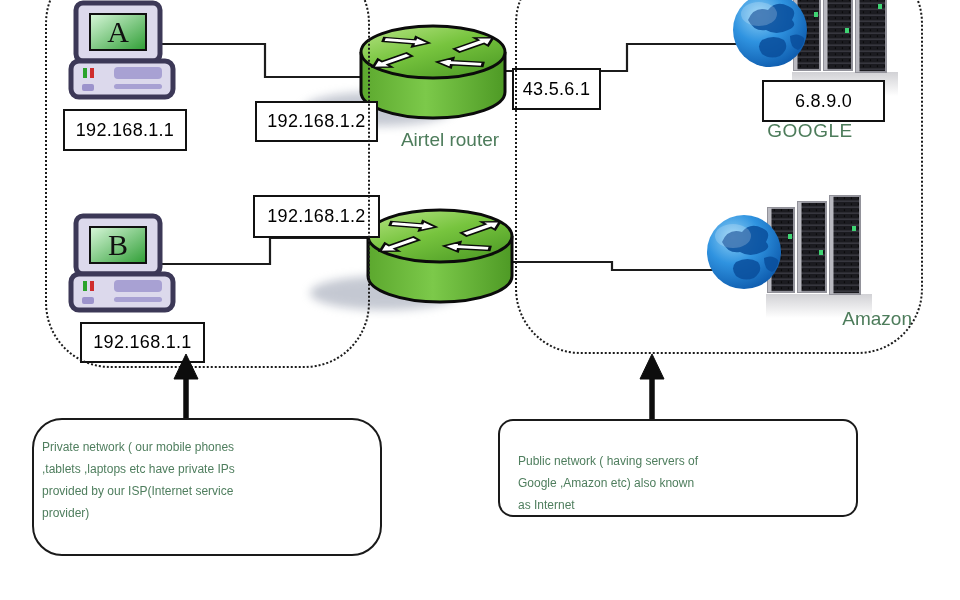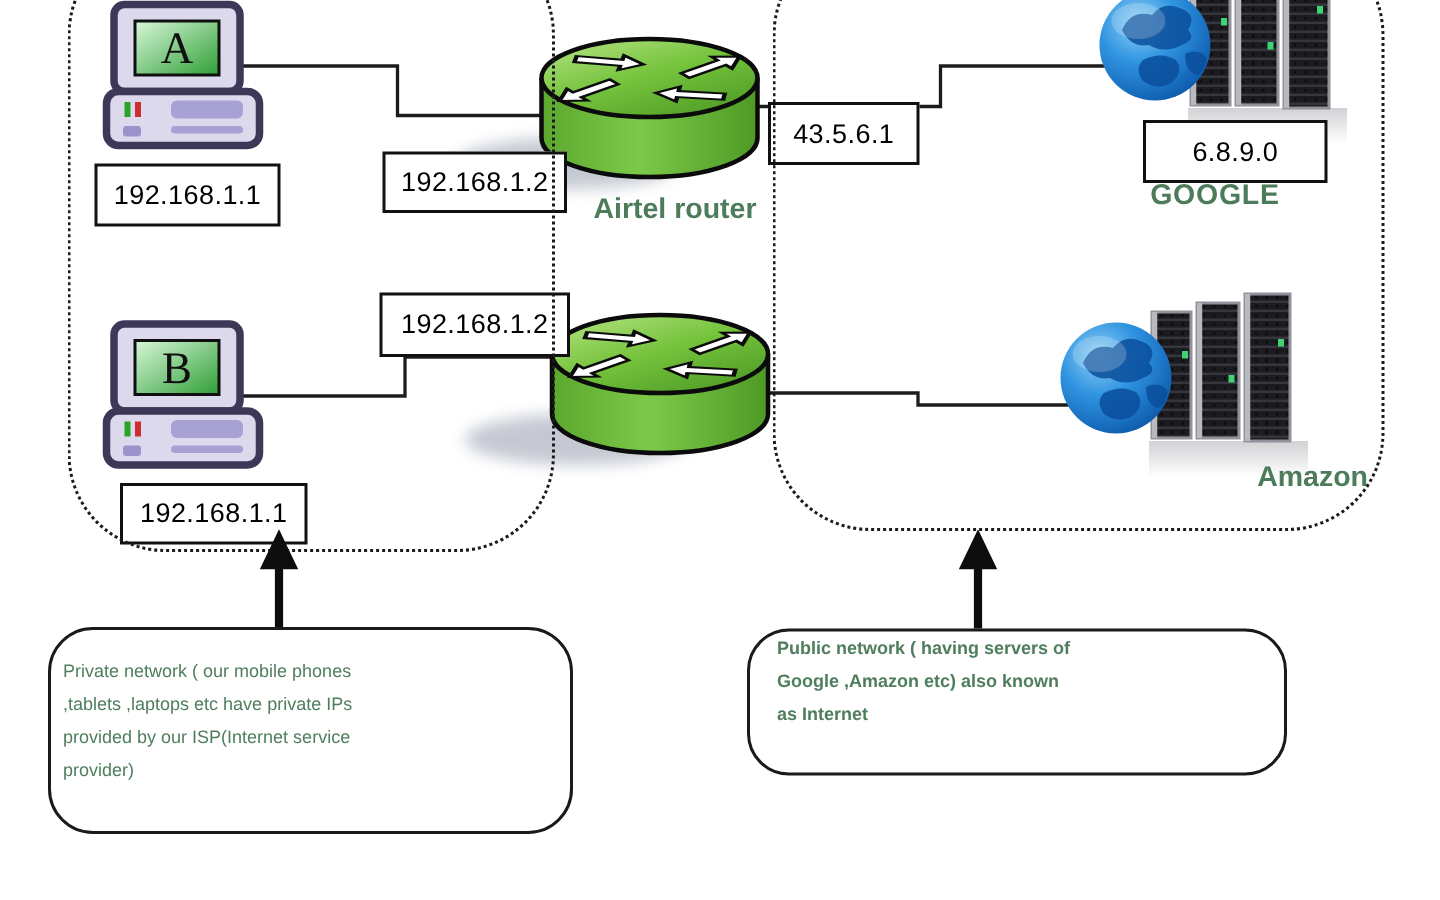--- a/index.html
+++ b/index.html
@@ -5,25 +5,25 @@
   html,body{margin:0;padding:0;background:#fff;}
   .stage{position:relative;width:960px;height:600px;background:#fff;overflow:hidden;
          font-family:"Liberation Sans",sans-serif;}
   .stage svg{position:absolute;overflow:visible;}
   .region{position:absolute;border:2.5px dotted #1b1b1b;border-radius:65px;box-sizing:border-box;}
   .region-private{left:45px;top:-42px;width:325px;height:410px;}
   .region-public{left:515px;top:-42px;width:408px;height:396px;}
   .ipbox{position:absolute;background:#fff;border:2px solid #111;box-sizing:border-box;
          display:flex;align-items:center;justify-content:center;
          font-size:18px;color:#000;letter-spacing:0.3px;}
-  .nodelabel{position:absolute;color:#4d7c5b;font-weight:bold;font-size:19px;text-align:center;}
+  .nodelabel{position:absolute;color:#4d7c5b;font-weight:normal;font-size:19px;text-align:center;}
   .note{position:absolute;background:#fff;border:2px solid #1a1a1a;box-sizing:border-box;
         color:#4f7e5e;font-size:12px;line-height:22px;white-space:pre-line;}
   .note-private{left:32px;top:418px;width:350px;height:138px;border-radius:30px;padding:16px 10px 0 8px;}
-  .note-public{left:498px;top:419px;width:360px;height:98px;border-radius:28px;padding:0 12px 0 18px;font-weight:bold;}
+  .note-public{left:498px;top:419px;width:360px;height:98px;border-radius:15px;padding:29px 12px 0 18px;}
   .screen-letter{font-family:"Liberation Serif","DejaVu Serif",serif;font-size:30px;fill:#101010;}
 </style>
 </head>
 <body>
 
 <div class="stage">
 
   <svg width="0" height="0" aria-hidden="true">
     <defs>
       <linearGradient id="gTop" x1="0" y1="0" x2="0.8" y2="1">
@@ -168,21 +168,21 @@
         <path d="M16,52 Q22,38 36,42 Q44,32 56,38 Q66,42 60,52 Q66,58 56,62 Q44,68 34,62 Q22,64 16,52 Z"></path>
         <path d="M30,72 Q42,66 52,72 Q58,80 48,88 Q38,92 30,86 Q24,78 30,72 Z"></path>
         <path d="M58,68 Q66,64 72,70 Q74,78 66,82 Q58,80 58,68 Z"></path>
       </g>
       <ellipse cx="27" cy="46" rx="18" ry="12" fill="#ffffff" opacity="0.2"></ellipse>
     </g>
   </svg>
 
   <div class="ipbox" style="left:63px;top:109px;width:124px;height:42px">192.168.1.1</div>
   <div class="ipbox" style="left:255px;top:101px;width:123px;height:41px">192.168.1.2</div>
-  <div class="ipbox" style="left:512px;top:68px;width:101px;height:42px">43.5.6.1</div>
+  <div class="ipbox" style="left:512px;top:68px;width:89px;height:42px">43.5.6.1</div>
   <div class="ipbox" style="left:762px;top:80px;width:123px;height:42px">6.8.9.0</div>
   <div class="ipbox" style="left:80px;top:322px;width:125px;height:41px">192.168.1.1</div>
   <div class="ipbox" style="left:253px;top:195px;width:127px;height:43px">192.168.1.2</div>
 
   <div class="nodelabel" style="left:385px;top:129px;width:130px">Airtel router</div>
   <div class="nodelabel" style="left:760px;top:120px;width:100px;letter-spacing:0.5px">GOOGLE</div>
   <div class="nodelabel" style="left:822px;top:308px;width:90px;text-align:right">Amazon</div>
 
   <div class="region region-private"></div>
   <div class="region region-public"></div>

